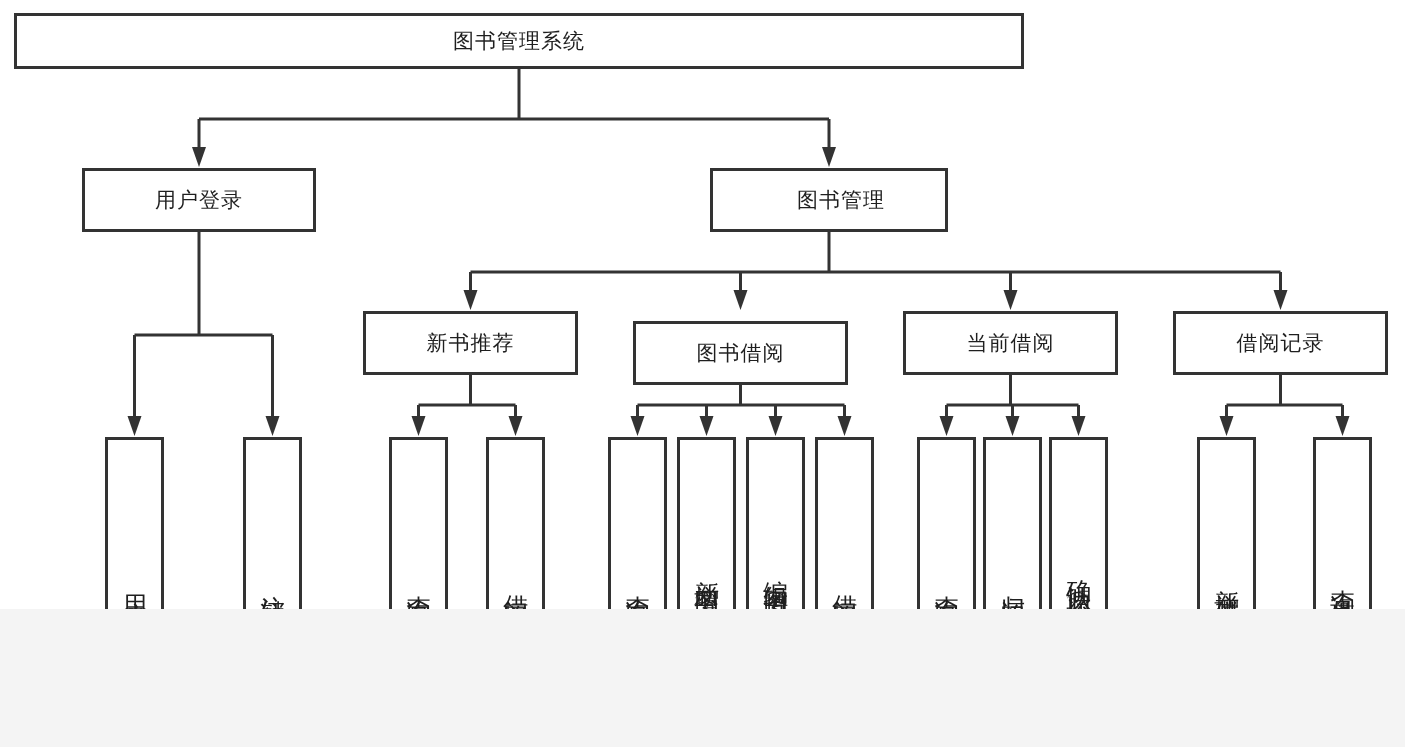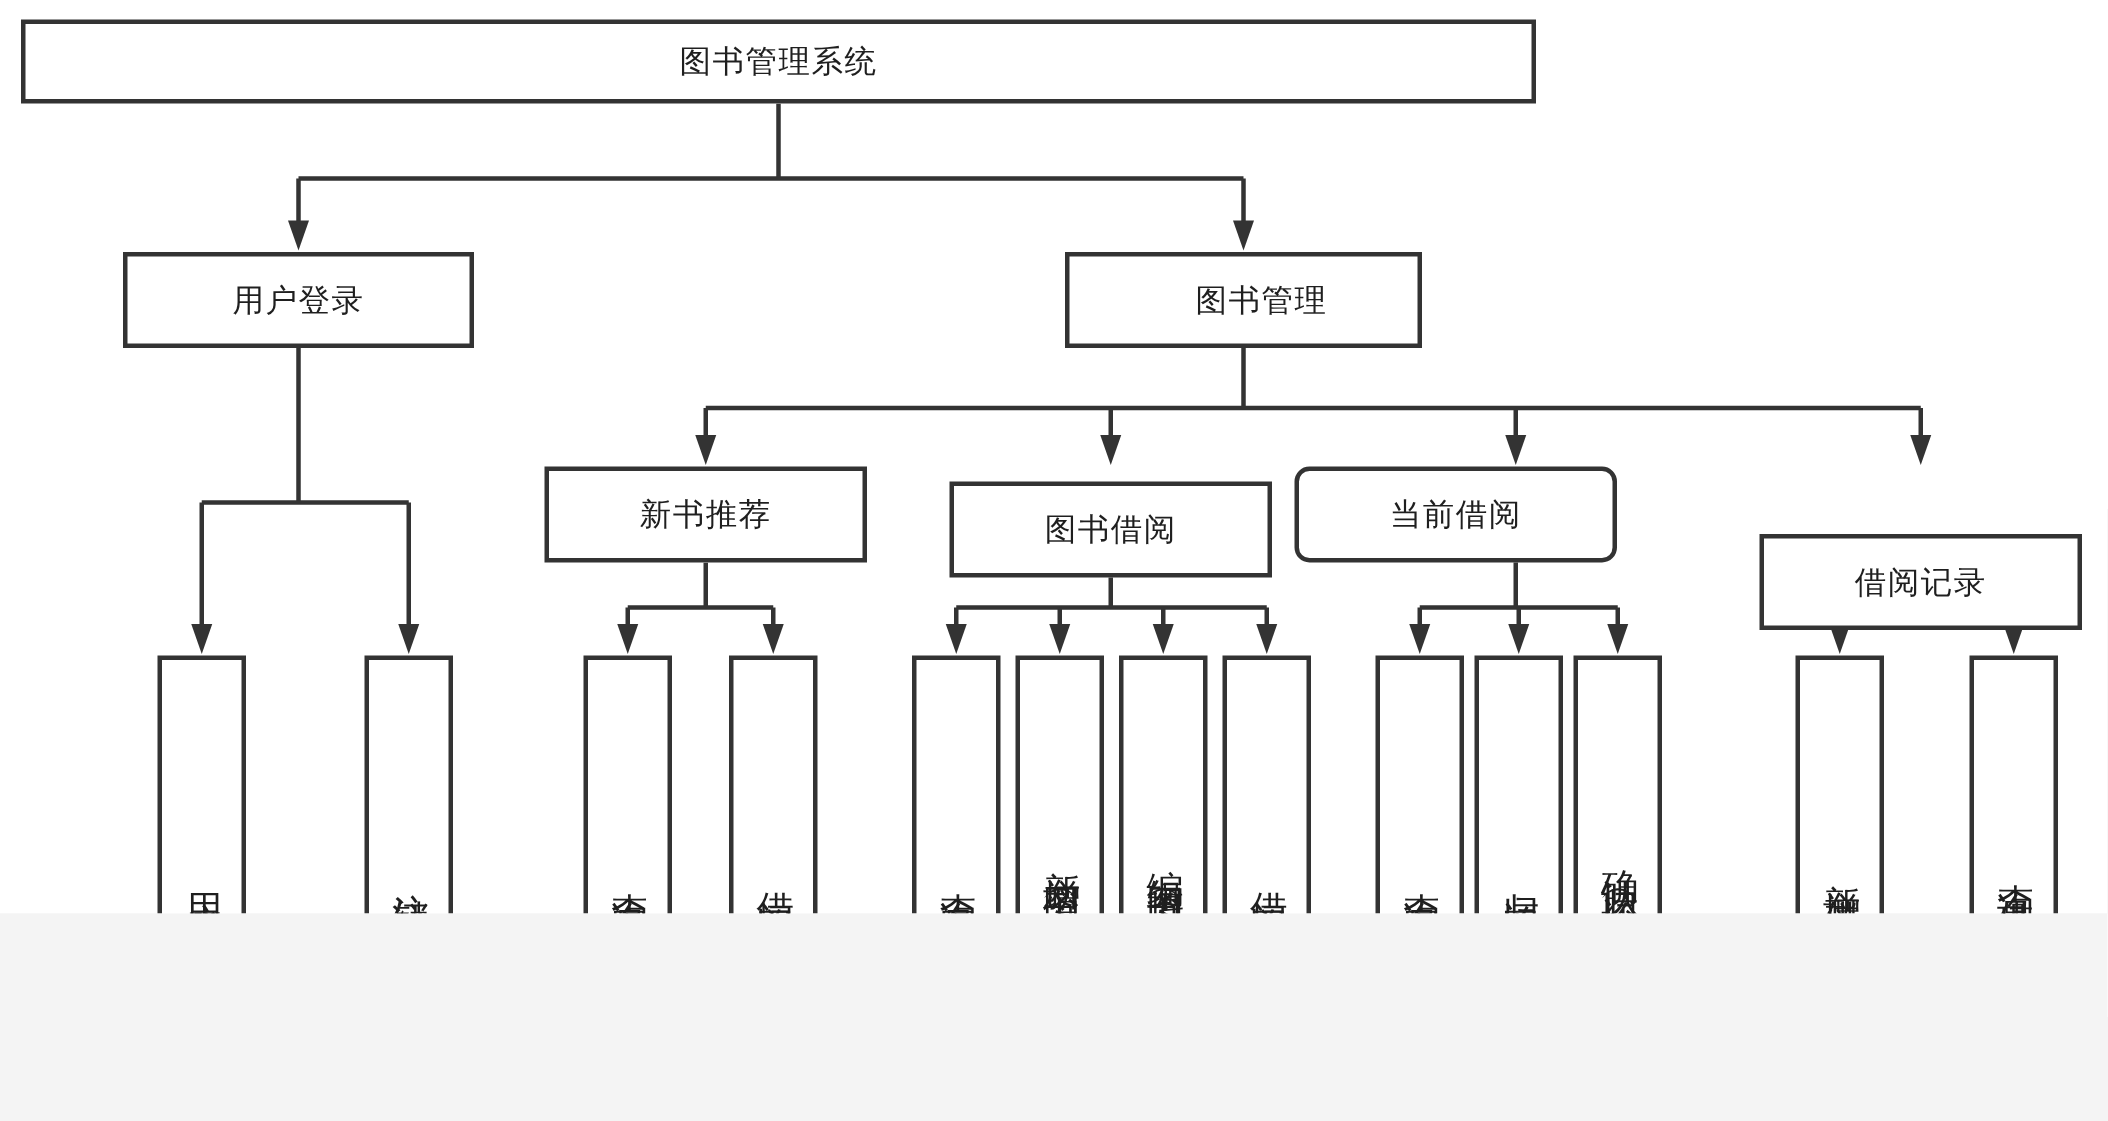--- a/index.html
+++ b/index.html
@@ -43,22 +43,22 @@
     line-height:1.1;
     white-space:nowrap;
   }
   
   .n-root{left:14px;top:13px;width:1010px;height:56px;}
   .n-user-login{left:82px;top:168px;width:234px;height:64px;}
   .n-book-mgmt{left:710px;top:168px;width:238px;height:64px;padding-left:24px;}
   .n-l2{top:311px;width:215px;height:64px;}
   .n-new-book{left:363px;}
   .n-book-borrow{left:633px;margin-top:10px;}
-  .n-current-borrow{left:863px;border-radius:10px;}
-  .n-borrow-records{left:1173px;margin-top:45px;}
+  .n-current-borrow{left:903px;}
+  .n-borrow-records{left:1173px;}
   .leaf{top:437px;width:59px;height:299px;}
   .lf-a1{left:105px;}
   .lf-a2{left:243px;}
   .lf-b1{left:389px;}
   .lf-b2{left:486px;}
   .lf-c1{left:608px;}
   .lf-c2{left:677px;}
   .lf-c3{left:746px;}
   .lf-c4{left:815px;}
   .lf-d1{left:917px;}

